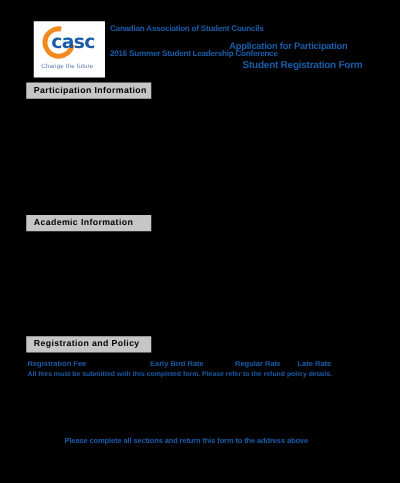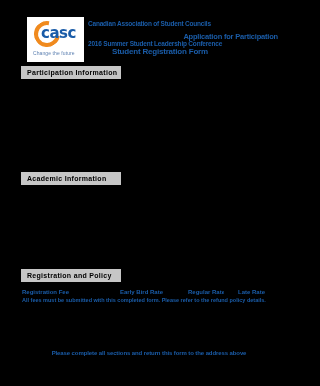--- a/index.html
+++ b/index.html
@@ -83,26 +83,26 @@
     text-align: right;
   }
   .hdr-line-2 {
     left: 88px; top: 40px;
     width: 190px;
     font-size: 6.5px;
     letter-spacing: -0.2px;
     line-height: 8px;
   }
   .hdr-line-2b {
-    left: 112px; top: 47px;
+    left: 124px; top: 47px;
     width: 166px;
     font-size: 8px;
     letter-spacing: -0.2px;
     line-height: 9px;
-    text-align: left;
+    text-align: right;
   }
 
   
   .section-bar {
     position: absolute;
     left: 21px;
     width: 100px;
     height: 13px;
     background: #c6c6c6;
     color: #000000;

